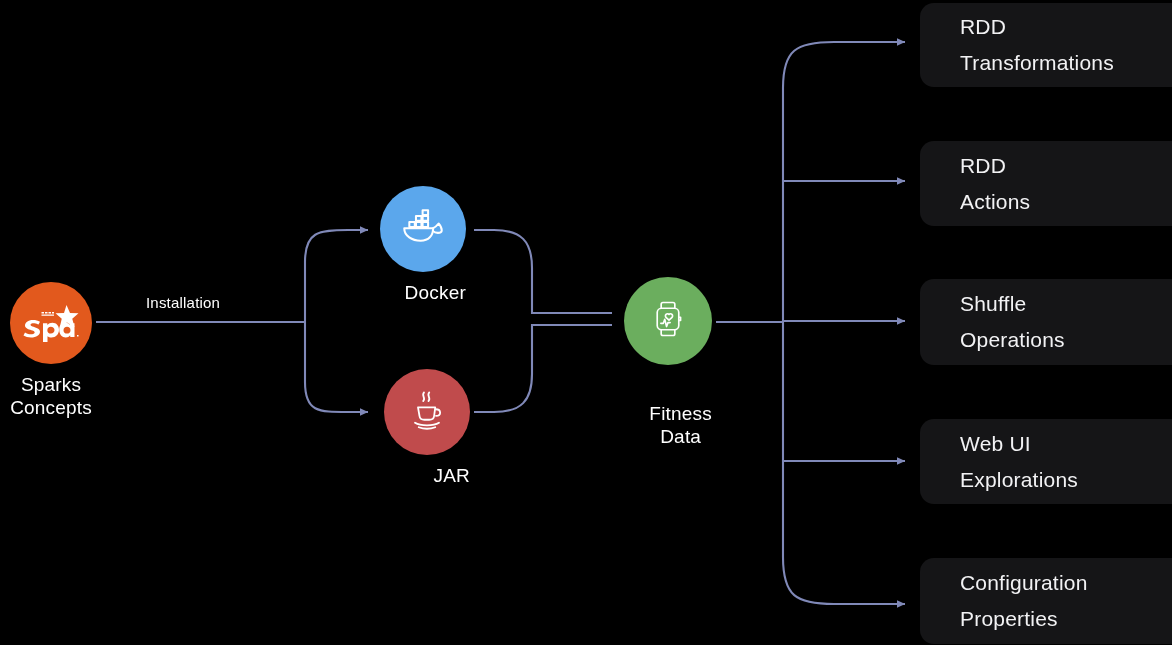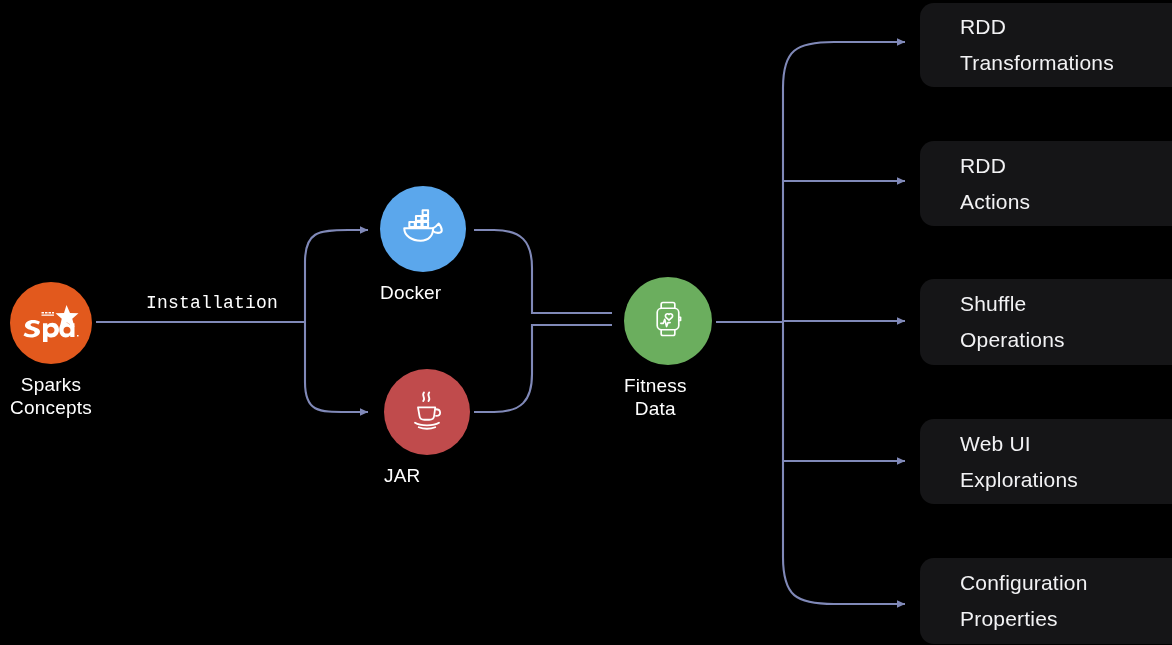--- a/index.html
+++ b/index.html
@@ -25,21 +25,21 @@
     width: 1172px;
     height: 645px;
     pointer-events: none;
   }
 
   
   .node {
     position: absolute;
     display: flex;
     flex-direction: column;
-    align-items: flex-start;
+    align-items: flex-end;
   }
   .node-circle {
     border-radius: 50%;
     display: flex;
     align-items: center;
     justify-content: center;
     box-sizing: border-box;
   }
   .node-label {
     margin-top: 9px;
@@ -72,35 +72,34 @@
   }
 
   
   #node-jar { left: 384px; top: 369px; }
   #node-jar .node-circle {
     width: 86px; height: 86px;
     background: #C04B4C;
   }
 
   
-  #node-fitness { left: 624px; top: 277px; }
+  #node-fitness { left: 624px; top: 277px; gap: 28px; }
   #node-fitness .node-circle {
     width: 88px; height: 88px;
     background: #6BAE5E;
   }
 
   
   .edge-label {
     position: absolute;
     color: #ffffff;
-    font-size: 18px;
+    font-size: 15px;
     line-height: 22px;
     letter-spacing: 0.2px;
     white-space: nowrap;
-    font-family: Liberation Mono, monospace;
   }
   #label-installation { left: 146px; top: 292px; }
 
   
   .card {
     position: absolute;
     left: 920px;
     width: 268px;
     background: #151517;
     border-radius: 14px;

